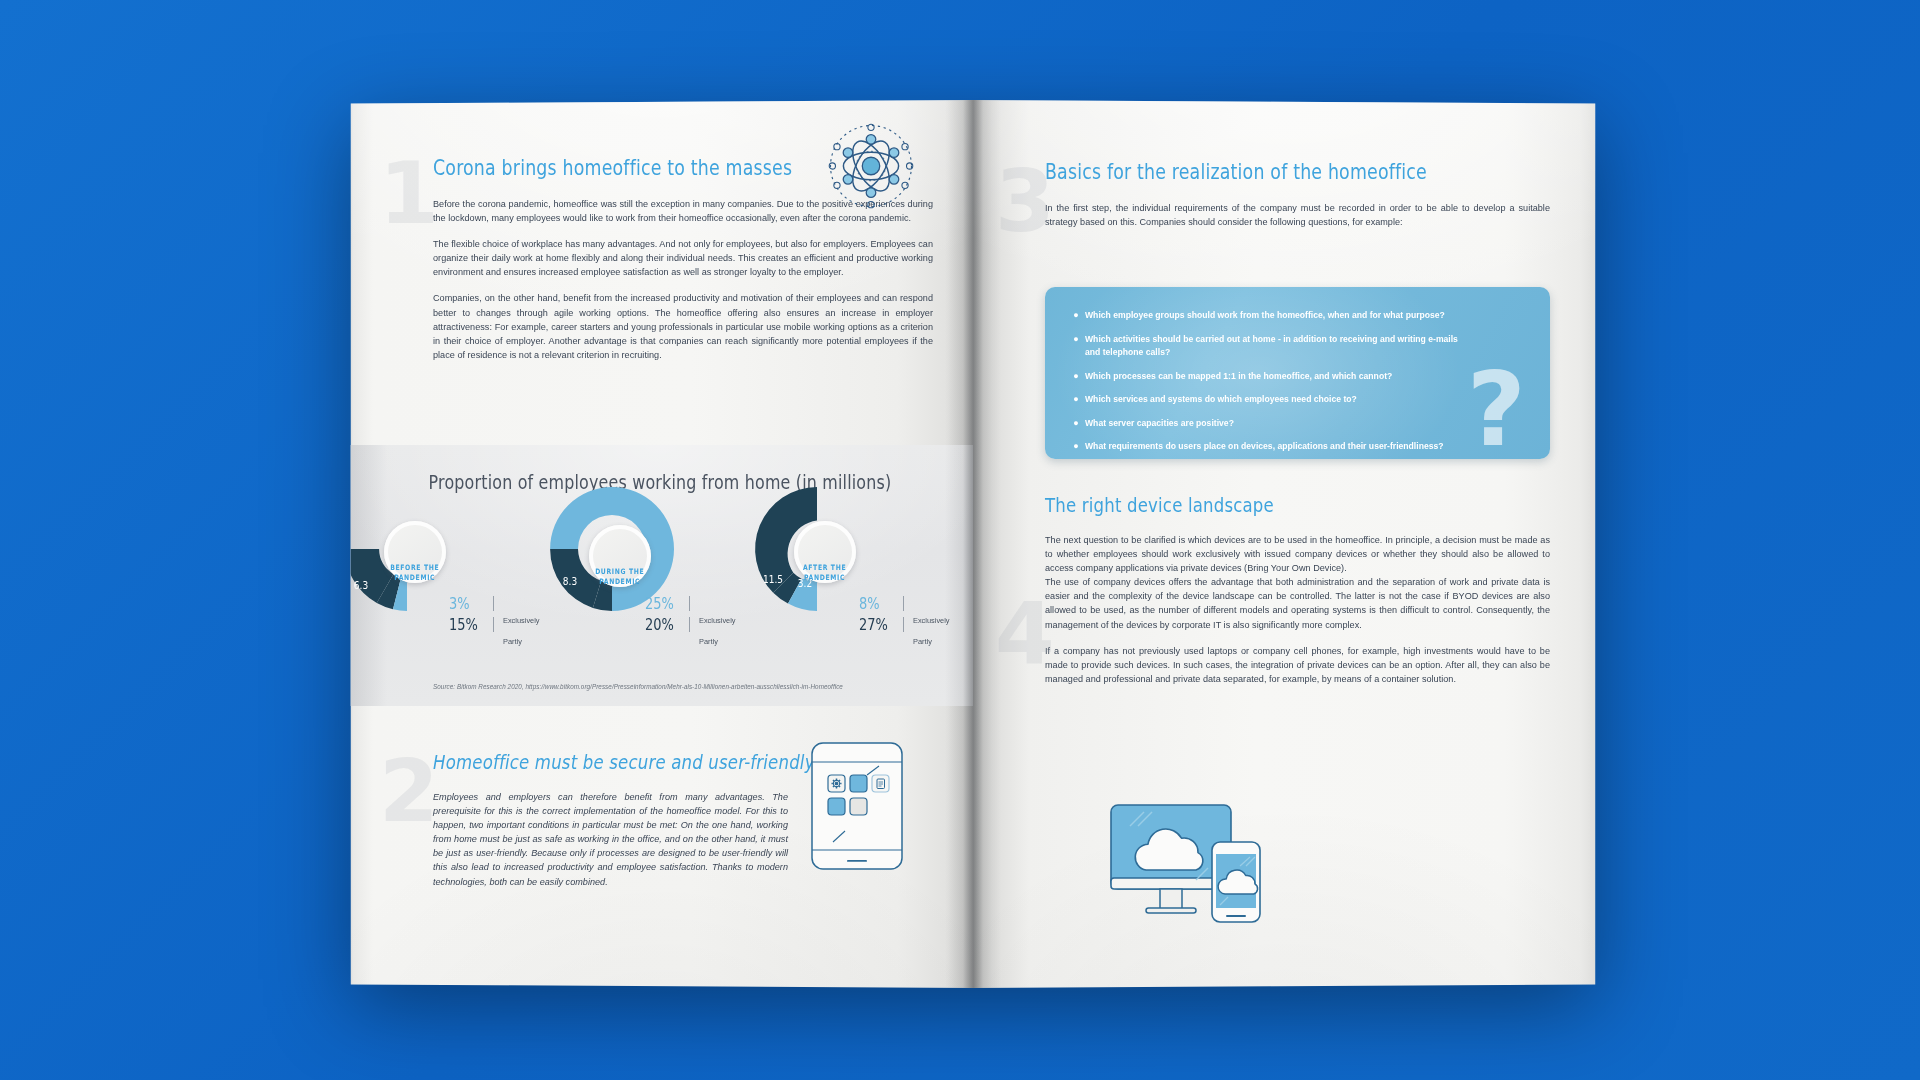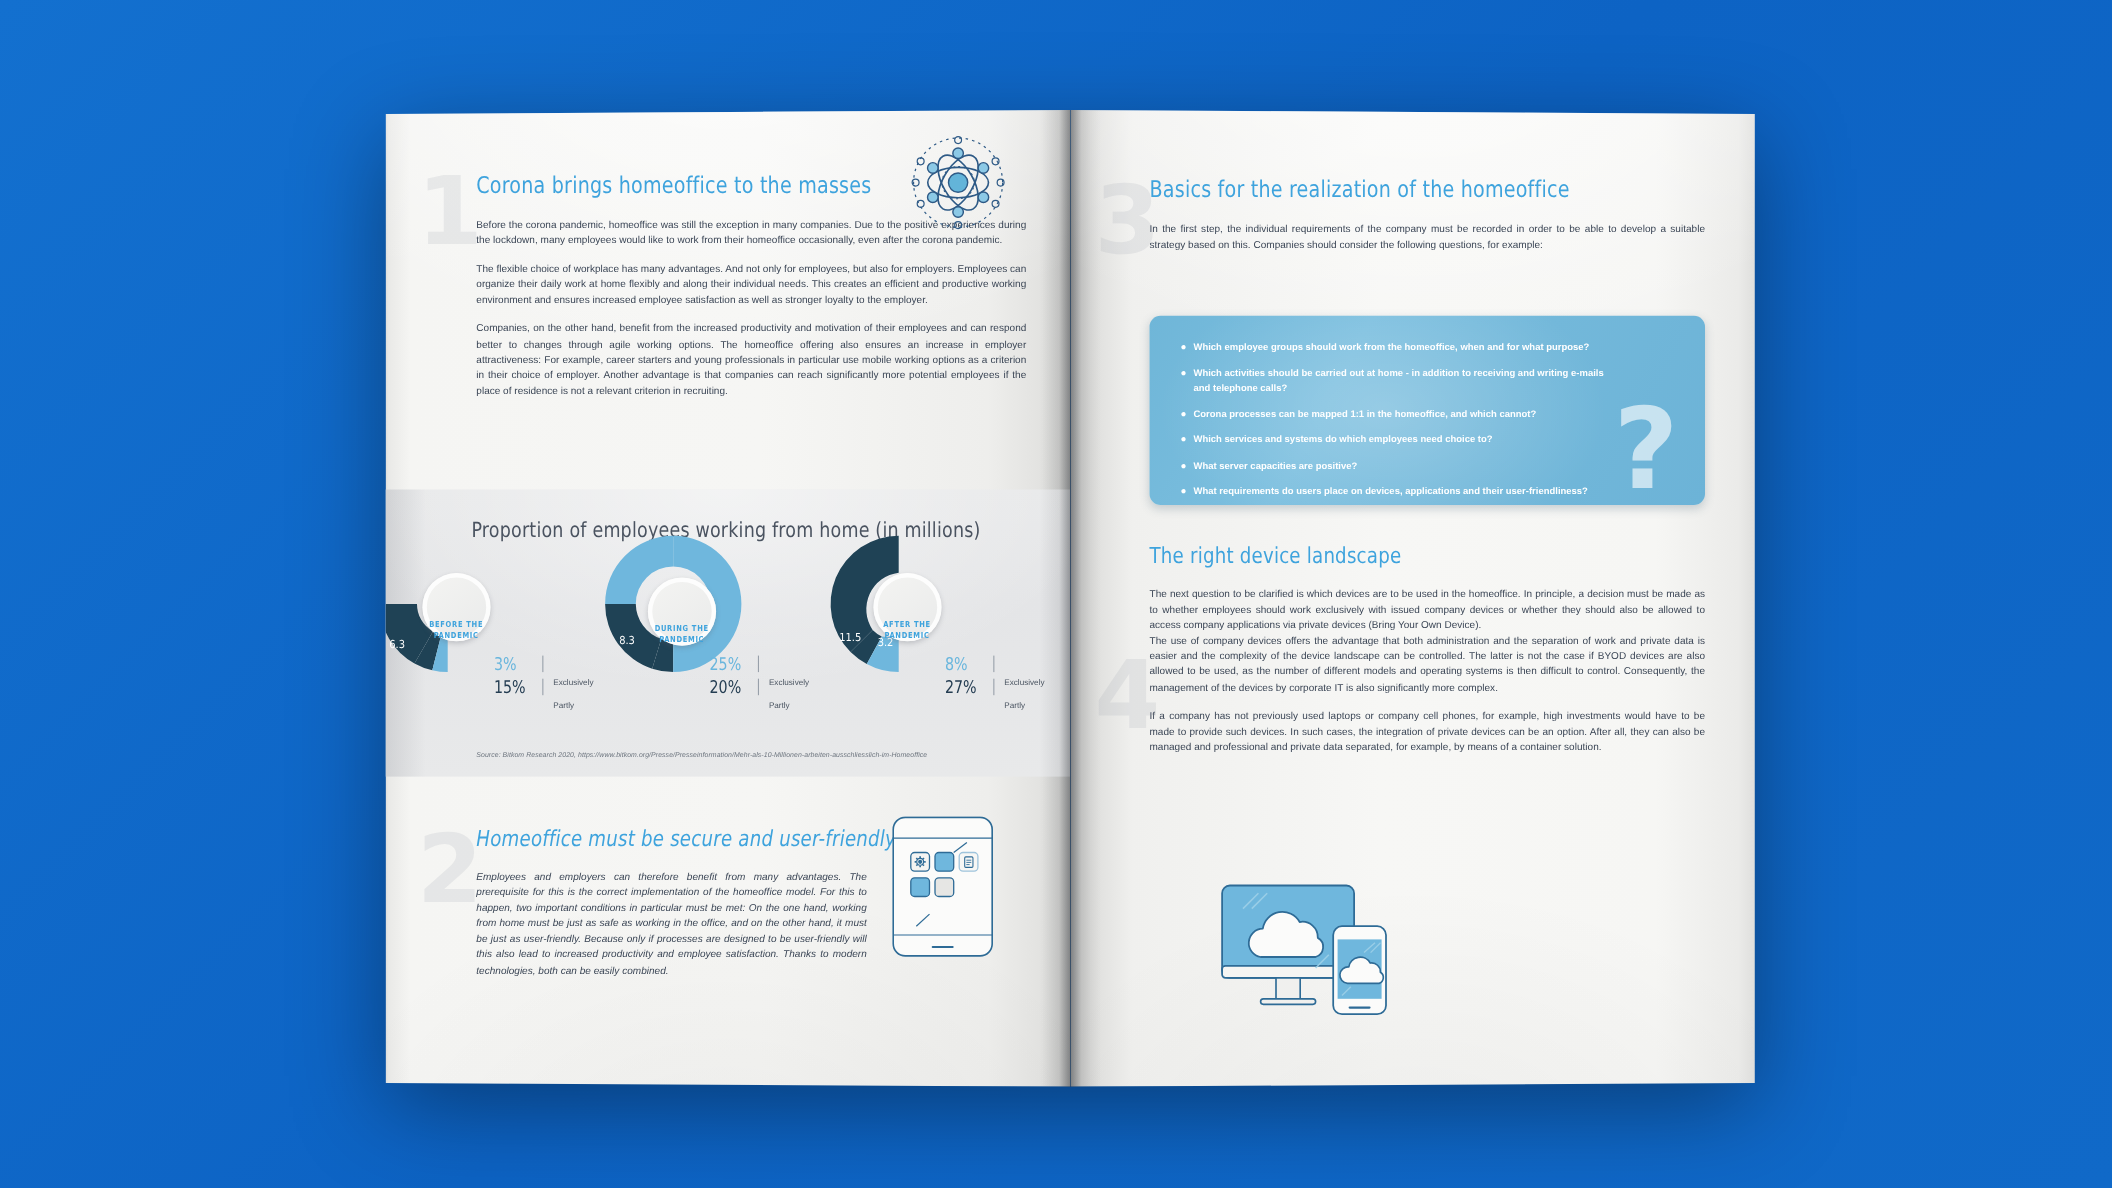--- a/index.html
+++ b/index.html
@@ -397,21 +397,21 @@
           <div class="q-item">
             <span class="q-dot">●</span>
             <span class="q-txt">Which employee groups should work from the homeoffice, when and for what purpose?</span>
           </div>
           <div class="q-item">
             <span class="q-dot">●</span>
             <span class="q-txt">Which activities should be carried out at home - in addition to receiving and writing e-mails and telephone calls?</span>
           </div>
           <div class="q-item">
             <span class="q-dot">●</span>
-            <span class="q-txt">Corona processes can be mapped 1:1 in the homeoffice, and which cannot?</span>
+            <span class="q-txt">Which processes can be mapped 1:1 in the homeoffice, and which cannot?</span>
           </div>
           <div class="q-item">
             <span class="q-dot">●</span>
             <span class="q-txt">Which services and systems do which employees need choice to?</span>
           </div>
           <div class="q-item">
             <span class="q-dot">●</span>
             <span class="q-txt">What server capacities are positive?</span>
           </div>
           <div class="q-item">

